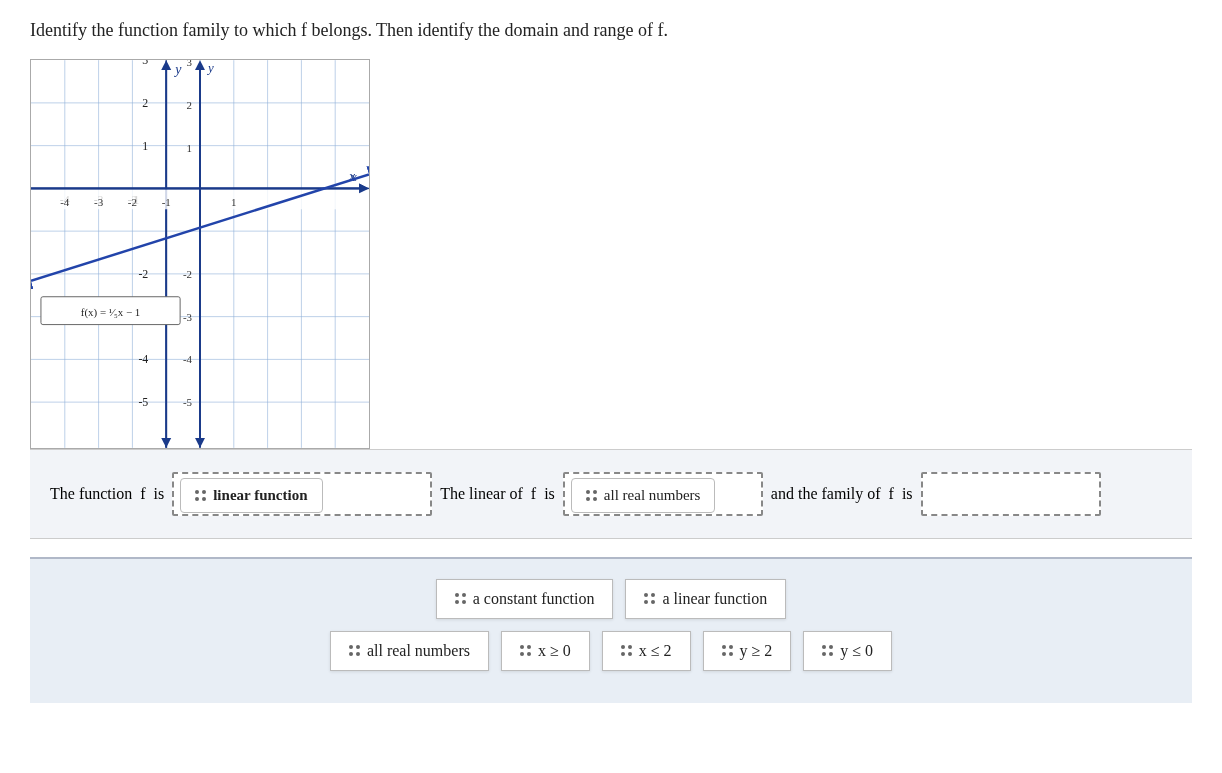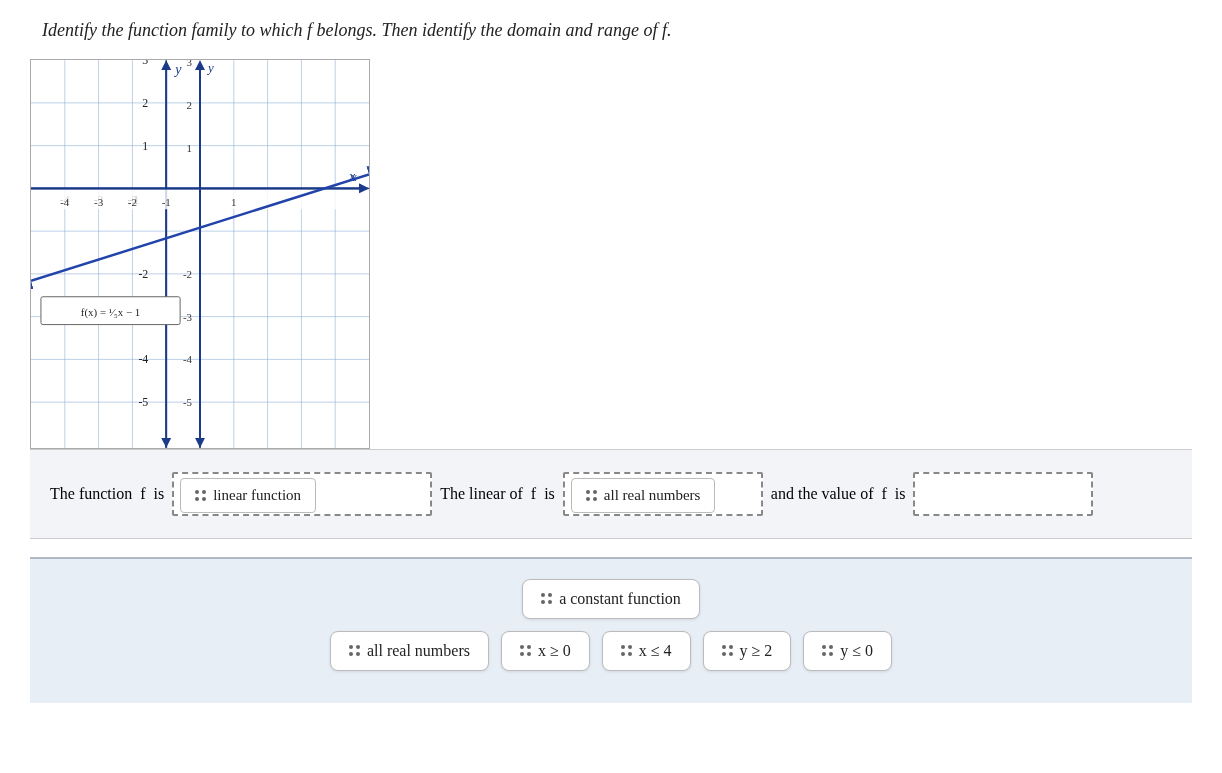--- a/index.html
+++ b/index.html
@@ -13,22 +13,20 @@
     .main-container {
       background: #ffffff;
       margin: 0;
       padding: 20px 30px;
       min-height: 773px;
     }
     .question-text {
       font-size: 18px;
       color: #222;
       margin-bottom: 18px;
-      font-style: italic;
-      margin-left: 12px;
     }
     .content-area {
       display: flex;
       flex-direction: column;
       gap: 0;
     }
     
     .graph-container {
       width: 340px;
       height: 390px;
@@ -63,21 +61,21 @@
       flex-wrap: wrap;
       justify-content: center;
     }
     .chip {
       display: inline-flex;
       align-items: center;
       gap: 6px;
       padding: 10px 18px;
       background: white;
       border: 1.5px solid #bbb;
-      border-radius: 8px;
+      border-radius: 0;
       font-size: 16px;
       cursor: grab;
       color: #222;
       white-space: nowrap;
       box-shadow: 0 1px 3px rgba(0,0,0,0.1);
     }
     .chip-dots {
       display: inline-grid;
       grid-template-columns: repeat(2, 5px);
       grid-template-rows: repeat(2, 5px);
@@ -220,21 +218,21 @@
       </div>
 
       <div style="flex:1;"></div>
     </div>
 
     <div style="background:#f2f4f8; padding: 22px 20px; border-top: 1px solid #ccc; border-bottom: 1px solid #ccc; margin-bottom: 18px;">
       <div class="fill-row">
         <span class="text-part">The function </span>
         <span class="text-part italic-f">f</span>
         <span class="text-part"> is</span>
-        <div class="drop-box" style="min-width:260px;">
+        <div class="drop-box" style="min-width:260px;font-weight:bold;">
           <div class="placed-answer" style="margin: 4px 6px;">
             <div class="chip-dots">
                 <span></span>
                 <span></span>
                 <span></span>
                 <span></span>
               </div>
             <span>linear function</span>
           </div>
         </div>
@@ -245,38 +243,47 @@
           <div class="placed-answer" style="margin: 4px 6px;">
             <div class="chip-dots">
                 <span></span>
                 <span></span>
                 <span></span>
                 <span></span>
               </div>
             <span>all real numbers</span>
           </div>
         </div>
-        <span class="text-part">and the value of </span>
+        <span class="text-part">and the family of </span>
         <span class="text-part italic-f">f</span>
         <span class="text-part"> is</span>
         <div class="drop-box" style="min-width:180px;"></div>
       </div>
     </div>
 
     <div class="chips-section">
       <div class="chips-row">
         <div class="chip">
           <div class="chip-dots">
               <span></span>
               <span></span>
               <span></span>
               <span></span>
             </div>
           <span>a constant function</span>
         </div>
+        <div class="chip">
+          <div class="chip-dots">
+              <span></span>
+              <span></span>
+              <span></span>
+              <span></span>
+            </div>
+          <span>a linear function</span>
+        </div>
       </div>
       <div class="chips-row">
         <div class="chip">
           <div class="chip-dots">
               <span></span>
               <span></span>
               <span></span>
               <span></span>
             </div>
           <span>all real numbers</span>
@@ -290,21 +297,21 @@
             </div>
           <span>x ≥ 0</span>
         </div>
         <div class="chip">
           <div class="chip-dots">
               <span></span>
               <span></span>
               <span></span>
               <span></span>
             </div>
-          <span>x ≤ 4</span>
+          <span>x ≤ 2</span>
         </div>
         <div class="chip">
           <div class="chip-dots">
               <span></span>
               <span></span>
               <span></span>
               <span></span>
             </div>
           <span>y ≥ 2</span>
         </div>

